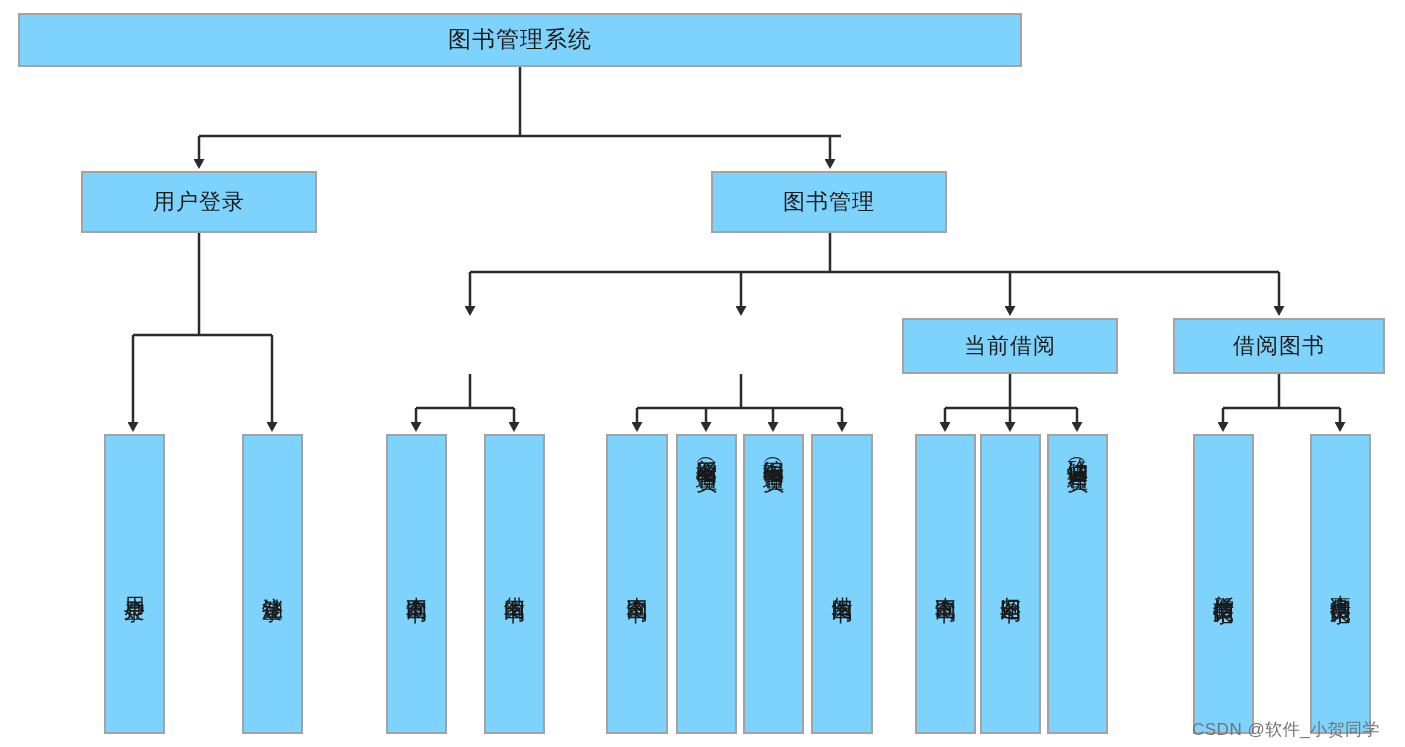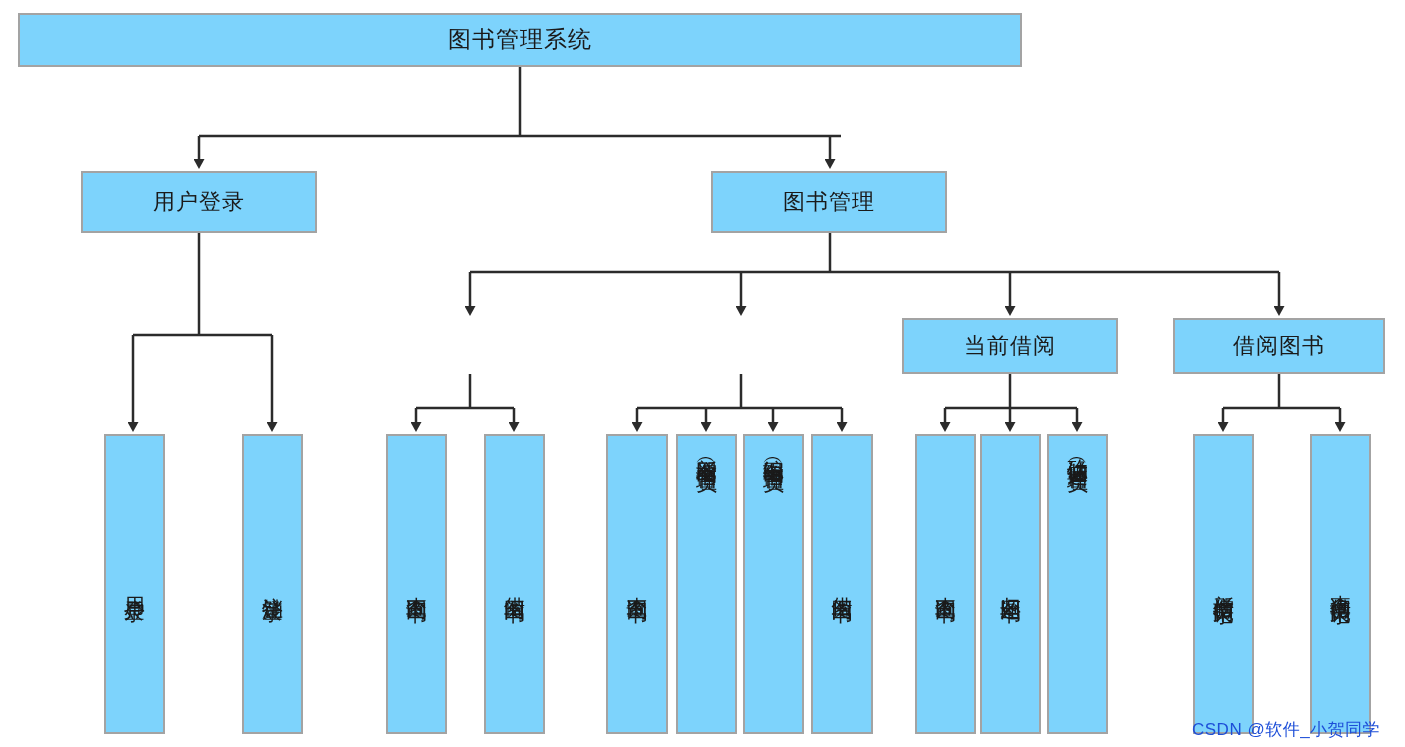--- a/index.html
+++ b/index.html
@@ -56,21 +56,21 @@
     justify-content: flex-start;
   }
   .node.vert span {
     writing-mode: vertical-rl;
     text-orientation: upright;
     display: block;
   }
   .watermark {
     position: absolute;
     font-size: 17px;
-    color: #1d4ed8;
+    color: #737373;
     letter-spacing: 0.5px;
     white-space: nowrap;
     user-select: none;
   }
 </style>
 </head>
 <body>
 
 <div id="canvas">
 

